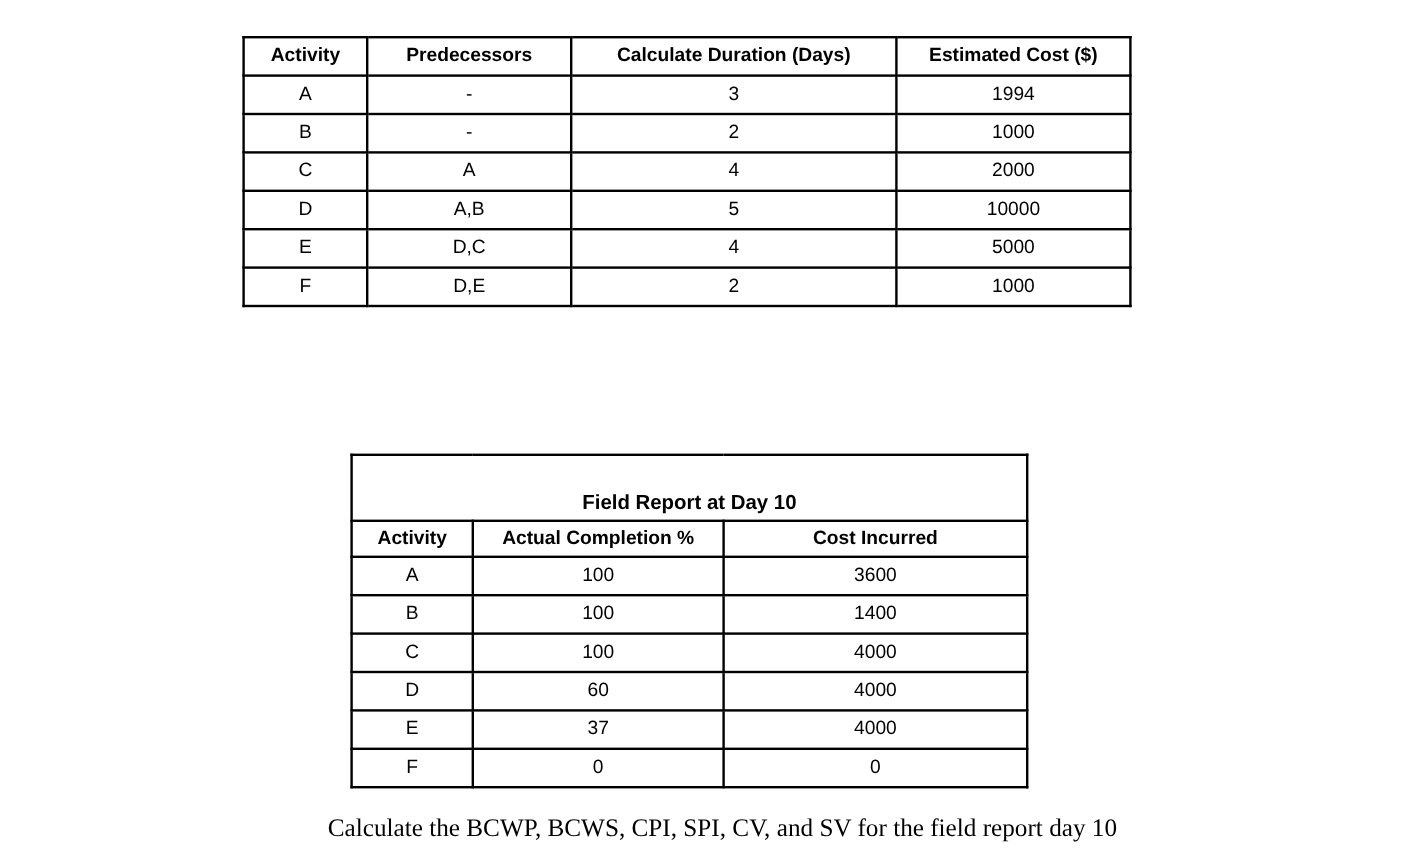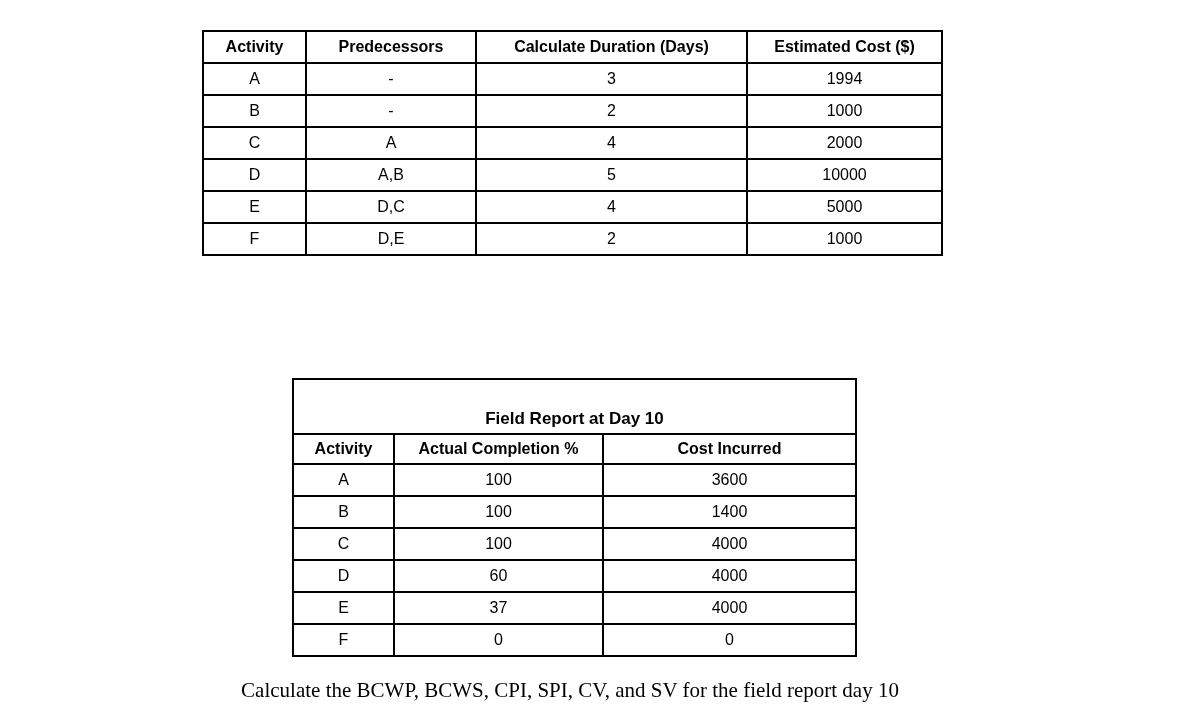--- a/index.html
+++ b/index.html
@@ -80,20 +80,21 @@
   }
   .question {
     position: absolute;
     left: 0;
     top: 678px;
     width: 1140px;
     text-align: center;
     font-family: "Liberation Serif", serif;
     font-size: 21px;
     color: #000000;
+    padding-left: 32px;
   }
 </style>
 </head>
 <body>
 
 <div class="canvas">
 
   <table class="activity-table">
     <colgroup>
       <col style="width:103px">

